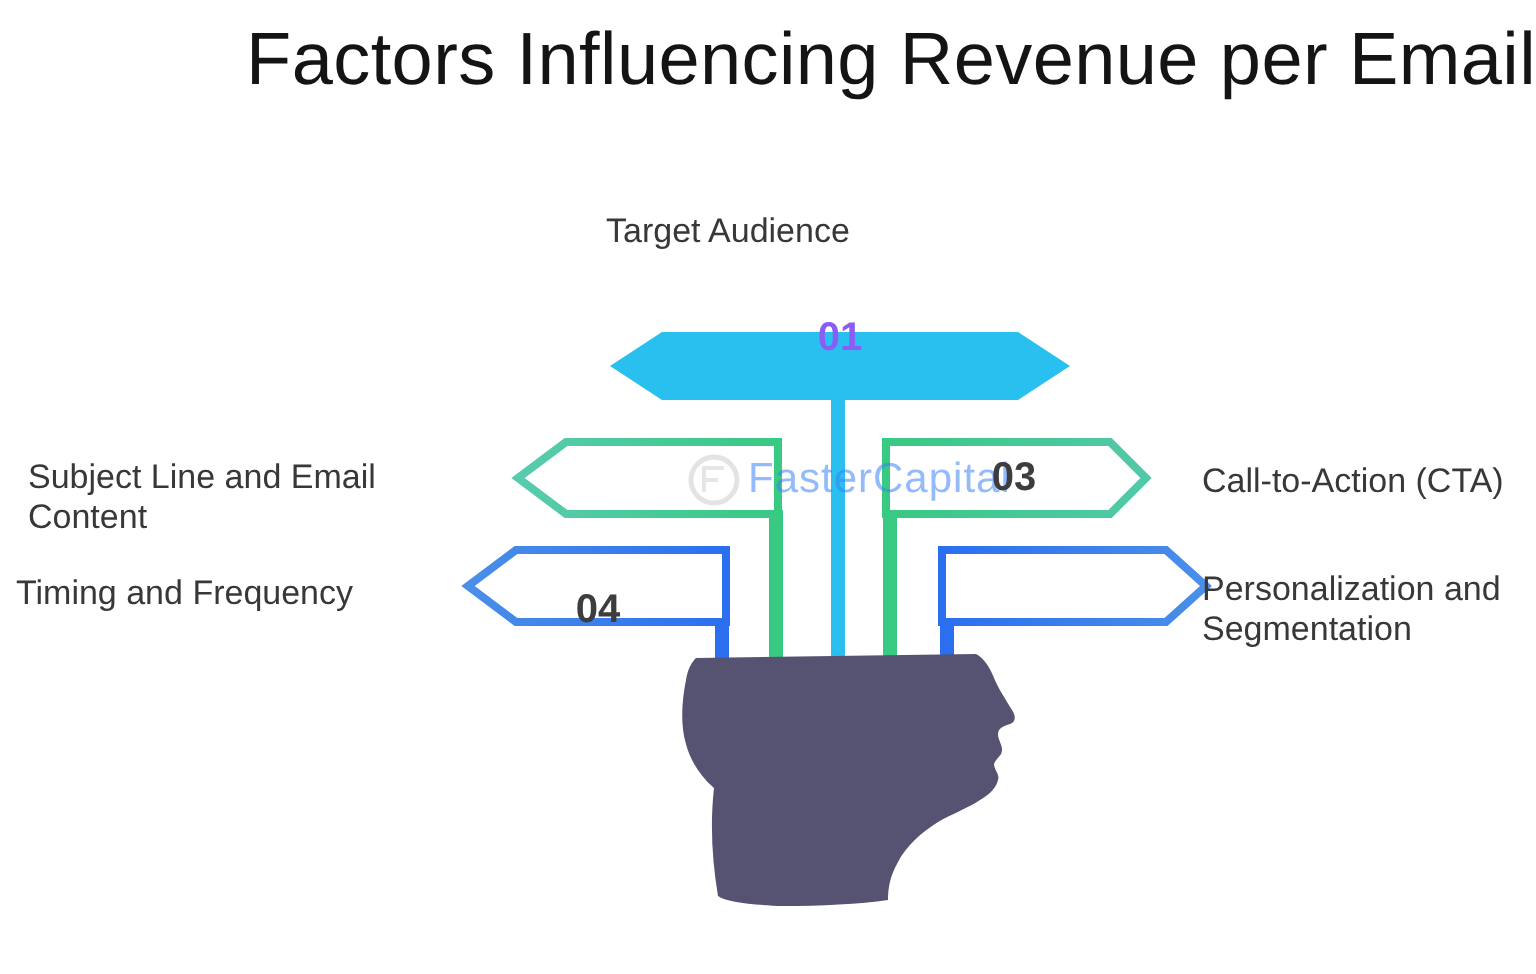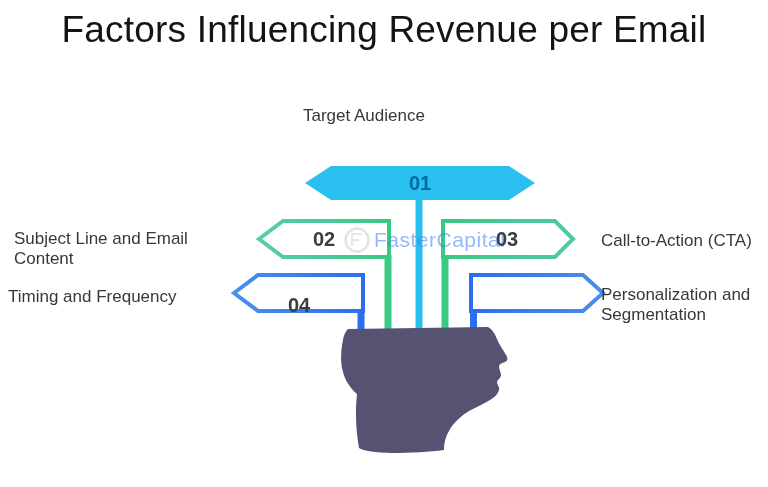--- a/index.html
+++ b/index.html
@@ -2,29 +2,29 @@
 <html><head>
 <meta charset="utf-8">
 <style>
   html,body{margin:0;padding:0;background:#ffffff;}
   .stage{
     position:relative;width:768px;height:487px;margin:0 auto;
     background:#ffffff;overflow:hidden;
     font-family:"Liberation Sans",sans-serif;
   }
   .title{
-    position:absolute;top:9px;left:0;width:768px;text-align:center;
+    position:absolute;top:9px;left:0;width:768px;text-align:right;
     font-size:37px;font-weight:400;color:#141414;letter-spacing:.2px;
   }
   .diagram-svg{position:absolute;left:0;top:0;width:768px;height:487px;}
   .num{
     position:absolute;font-size:20px;font-weight:bold;color:#3d3d3d;
     text-align:center;line-height:1;
   }
-  .num-01{left:305px;top:173px;width:230px;color:#0369a1;}
+  .num-01{left:305px;top:159px;width:230px;color:#8b5cf6;}
   .num-02{left:259px;top:229px;width:130px;}
   .num-03{left:443px;top:229px;width:128px;}
   .num-04{left:234px;top:295px;width:130px;}
   .num-05{left:471px;top:283px;width:128px;}
   .lbl{
     position:absolute;font-size:17px;font-weight:400;color:#383838;line-height:1.2;
   }
   .lbl-top{left:303px;top:106px;width:220px;}
   .lbl-left1{left:14px;top:229px;width:182px;}
   .lbl-left2{left:8px;top:287px;width:220px;}
@@ -100,21 +100,20 @@
 
     <g opacity="0.5">
       <circle cx="357" cy="240" r="11.5" fill="none" stroke="#c9c9c9" stroke-width="2.5"></circle>
       <path d="M 352 246 L 352 234 L 362 234 M 352 240 L 359 240" fill="none" stroke="#cfcfcf" stroke-width="2"></path>
     </g>
   </svg>
 
   <div class="watermark-text">FasterCapital</div>
 
   <div class="num num-01">01</div>
-  <div class="num num-02">02</div>
   <div class="num num-03">03</div>
   <div class="num num-04">04</div>
 
   <div class="lbl lbl-left1">Subject Line and Email Content</div>
   <div class="lbl lbl-top">Target Audience</div>
   <div class="lbl lbl-right1">Call-to-Action (CTA)</div>
   <div class="lbl lbl-left2">Timing and Frequency</div>
   <div class="lbl lbl-right2">Personalization and Segmentation</div>
 
 </div>

